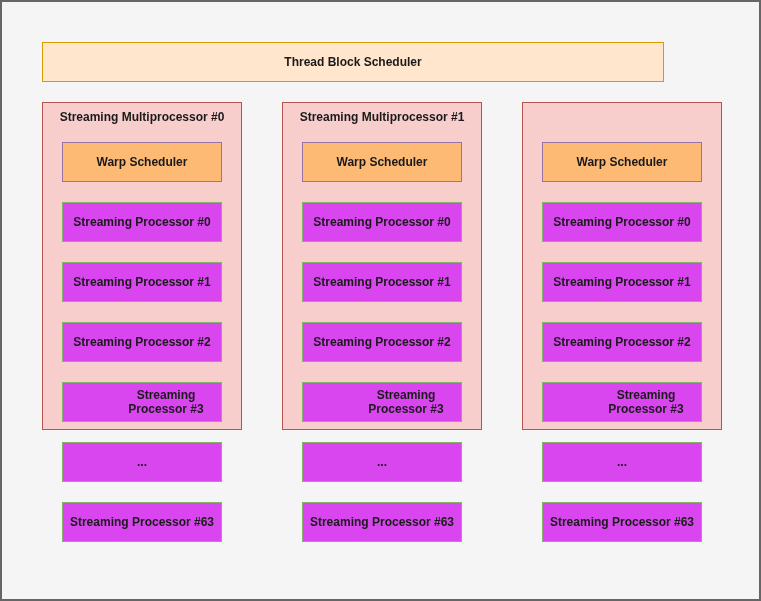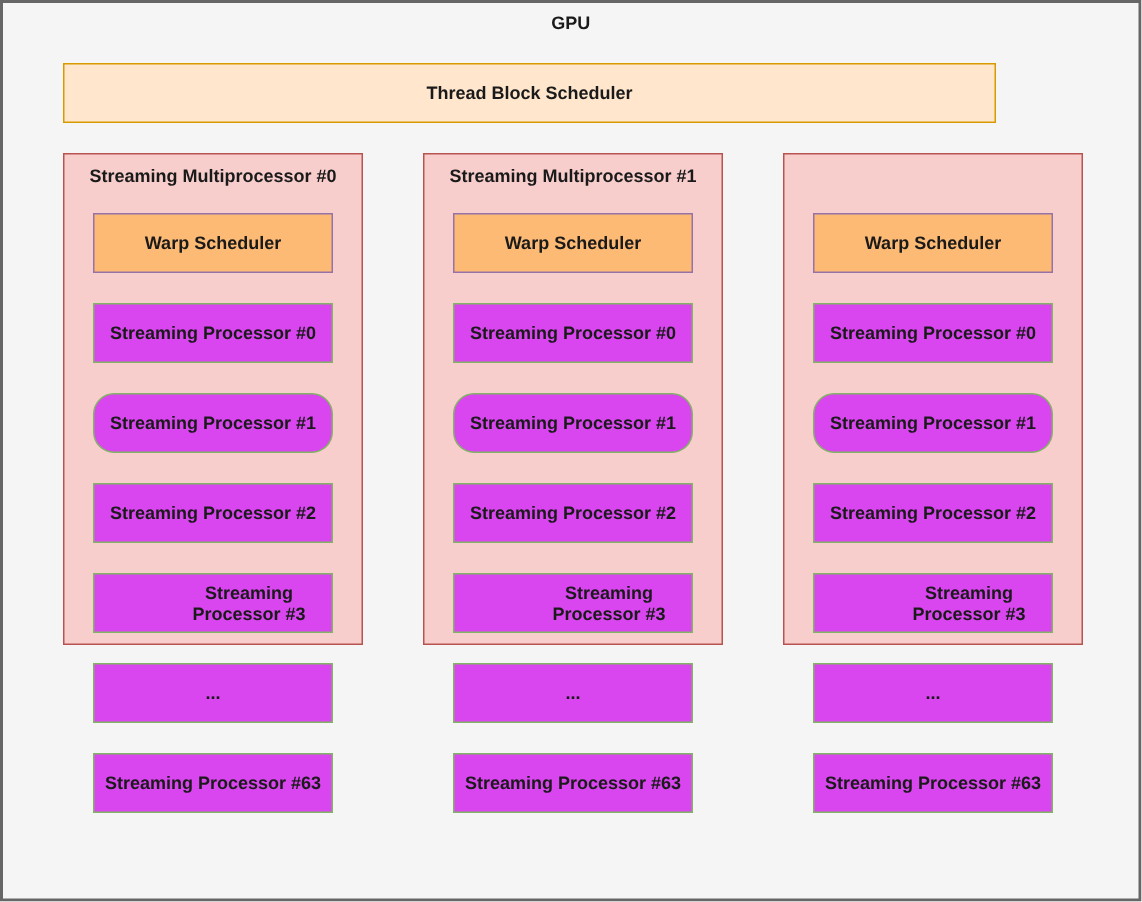--- a/index.html
+++ b/index.html
@@ -80,32 +80,31 @@
     top: 39px;
     background: #fdba74;
     border: 1px solid #9673a6;
   }
 
   .sp {
     background: #d946ef;
     border: 1px solid #82b366;
   }
   .sp-0 { top: 99px; }
-  .sp-1 { top: 159px; border-radius: 14px; }
+  .sp-1 { top: 159px; }
   .sp-2 { top: 219px; }
   .sp-3 { top: 279px; padding-left: 48px; }
   .sp-4 { top: 339px; }
   .sp-5 { top: 399px; }
 </style>
 </head>
 <body>
 
 <div class="canvas">
 
-  <div class="gpu-title">GPU</div>
 
   <div class="tbs">
     <span>Thread Block Scheduler</span>
   </div>
 
   <div class="sm sm-0">
     <div class="sm-title">Streaming Multiprocessor #0</div>
     <div class="inner-box warp">
       <span>Warp Scheduler</span>
     </div>

